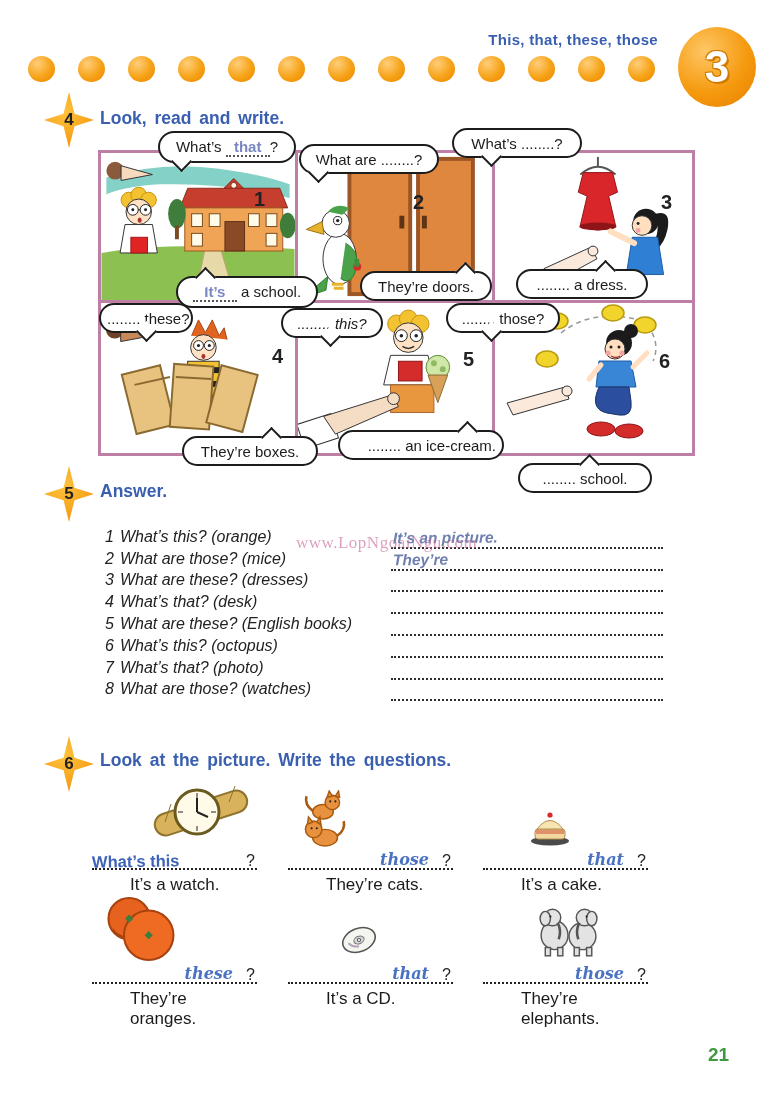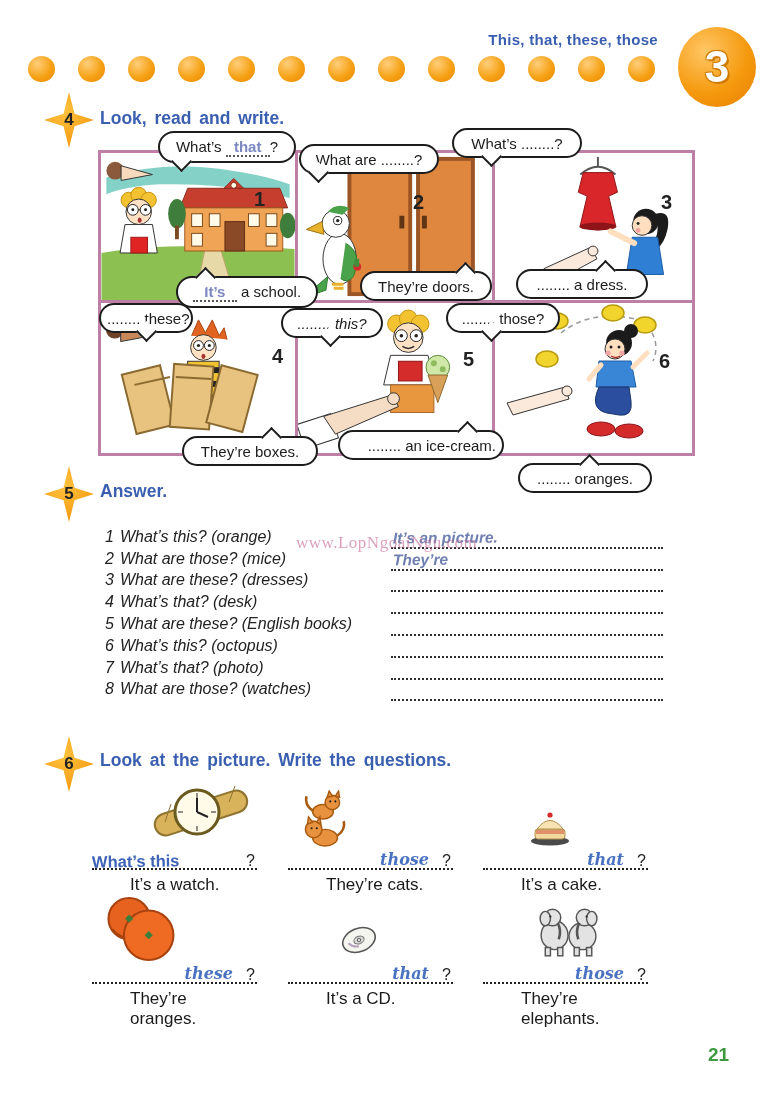--- a/index.html
+++ b/index.html
@@ -301,21 +301,21 @@
   </div>
   <div class="bubble" style="left:182px;top:422px;width:136px;margin-top:14px;">
     <span>They’re boxes.</span>
     <span class="tail tail-t" style="left:80px;"></span>
   </div>
   <div class="bubble" style="left:338px;top:430px;width:166px;text-align:right;">
     <span>........ an ice-cream.</span>
     <span class="tail tail-t" style="left:120px;"></span>
   </div>
   <div class="bubble" style="left:518px;top:463px;width:134px;">
-    <span>........ oranges.</span>
+    <span>........ school.</span>
     <span class="tail tail-t" style="left:62px;"></span>
   </div>
 
   <div class="star" style="left:44px;top:466px;">
     <span>5</span>
   </div>
   <div class="ex-title" style="left:100px;top:481px;">Answer.</div>
 
   <div class="ex5">
     <div class="ex5-row">

